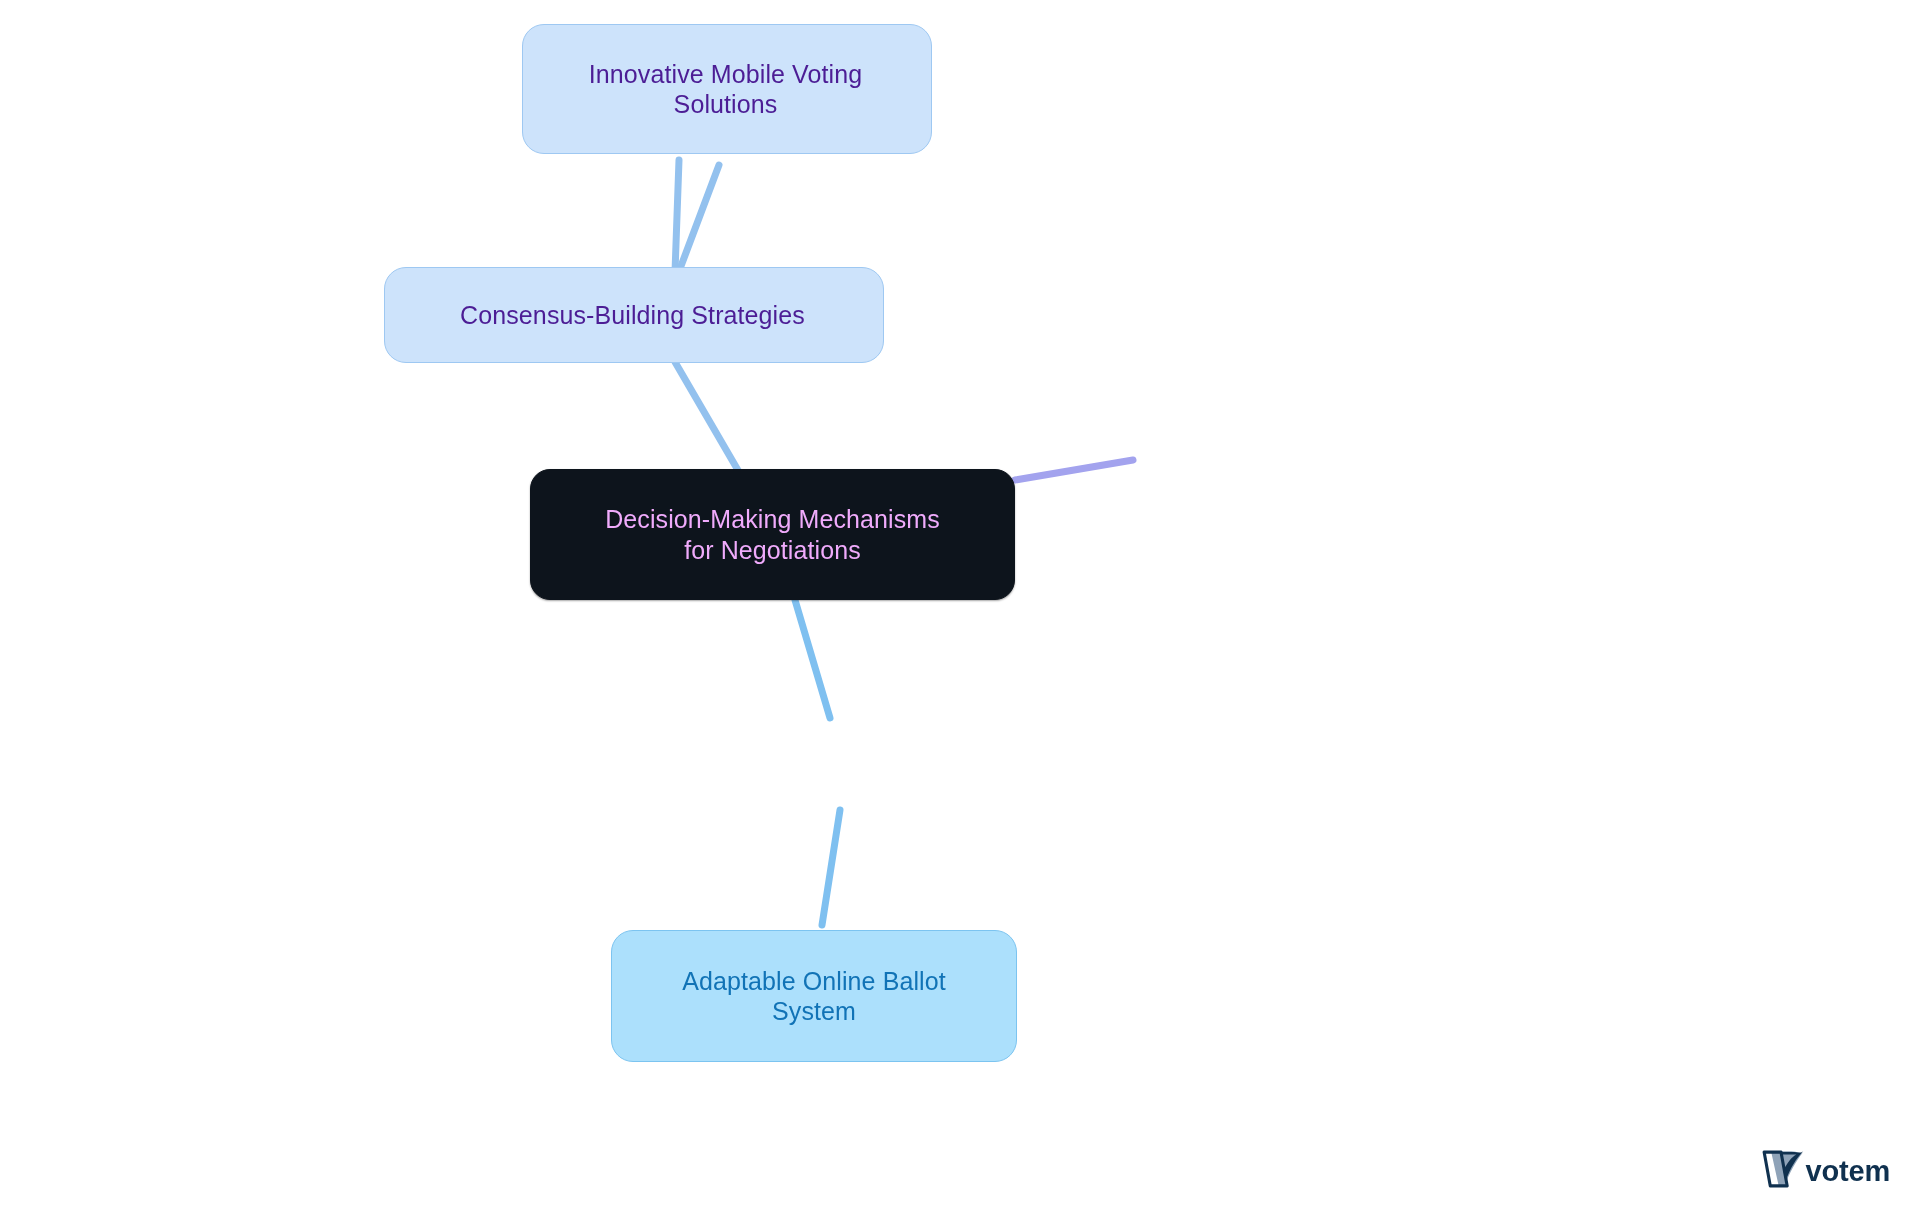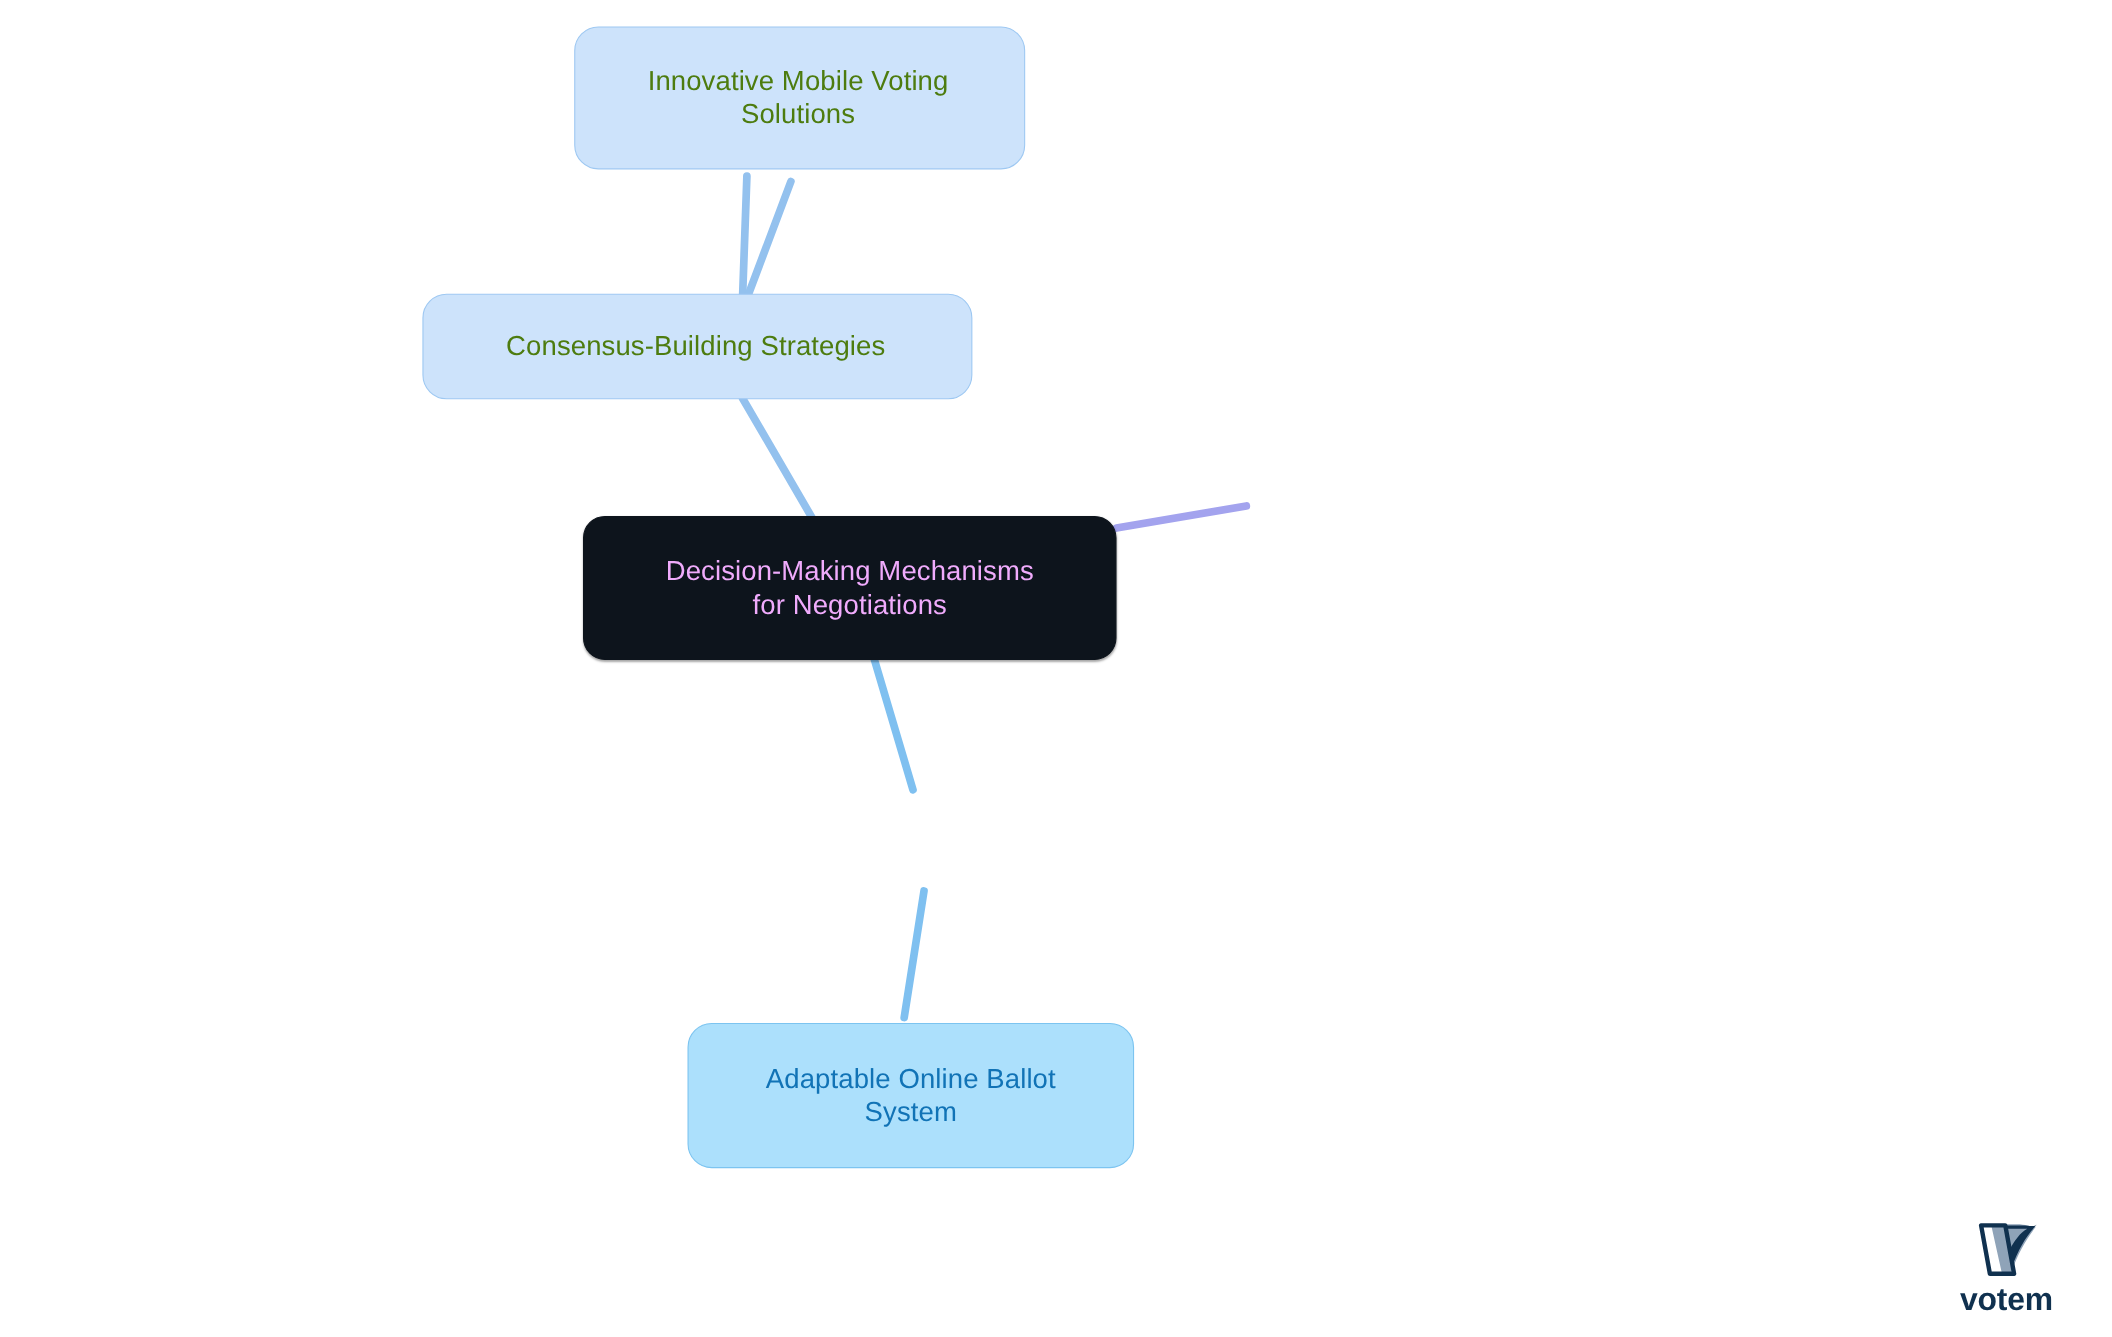--- a/index.html
+++ b/index.html
@@ -50,21 +50,21 @@
     color: #f0abfc;
     border: 1px solid #0d141c;
     font-size: 25px;
     box-shadow: 0 1px 2px rgba(0,0,0,0.35);
     border-radius: 20px;
   }
 
   
   .node-pale {
     background: #cde3fb;
-    color: #4d7c0f;
+    color: #4c1d95;
     border: 1px solid #9ec8f2;
     font-size: 25px;
     padding-left: 15px;
   }
 
   
   .node-blue {
     background: #ace0fc;
     color: #1173b6;
     border: 1px solid #7cc4f0;
@@ -79,21 +79,21 @@
     font-size: 25px;
   }
 
   
   #brand {
     position: absolute;
     right: 30px;
     bottom: 18px;
     width: 132px;
     display: flex;
-    flex-direction: column;
+    flex-direction: row;
     align-items: center;
     z-index: 4;
     text-align: right;
   }
   #brand-mark {
     width: 62px;
     height: 56px;
     display: block;
   }
   #brand-word {
@@ -133,21 +133,21 @@
     <span class="node-text">Consensus-Building Strategies</span>
   </div>
 
 
   <div class="node node-root" style="left:530px; top:469px; width:485px; height:131px;">
     <span class="node-text">Decision-Making Mechanisms
 for Negotiations</span>
   </div>
 
 
-  <div class="node node-blue" style="left:625px; top:930px; width:406px; height:132px;">
+  <div class="node node-blue" style="left:611px; top:930px; width:406px; height:132px;">
     <span class="node-text">Adaptable Online Ballot
 System</span>
   </div>
 
   <div id="brand">
     <svg id="brand-mark" viewBox="0 0 62 56" xmlns="http://www.w3.org/2000/svg">
 
       <path d="M17 5 L40 5 C 52 5, 56 9, 58 7 C 50 17, 41 32, 35 50 L 27 50 Z" fill="#8fa3b8"></path>
 
       <path d="M8 6 L30 6 L38 50 L16 50 Z" fill="none" stroke="#10314f" stroke-width="4" stroke-linejoin="round"></path>

